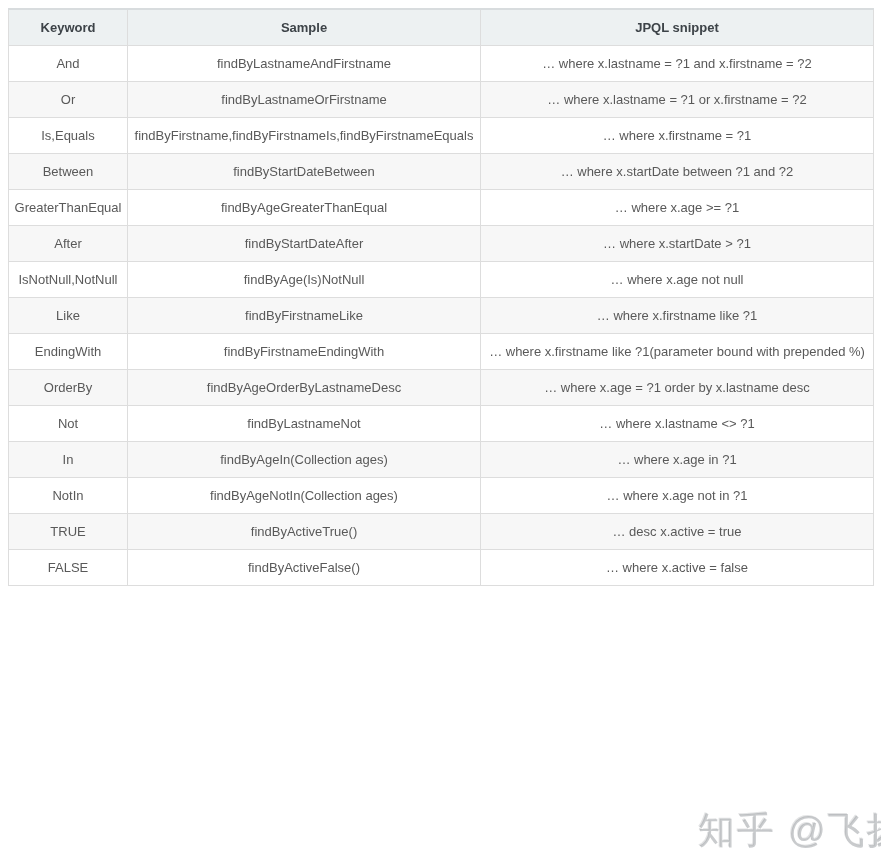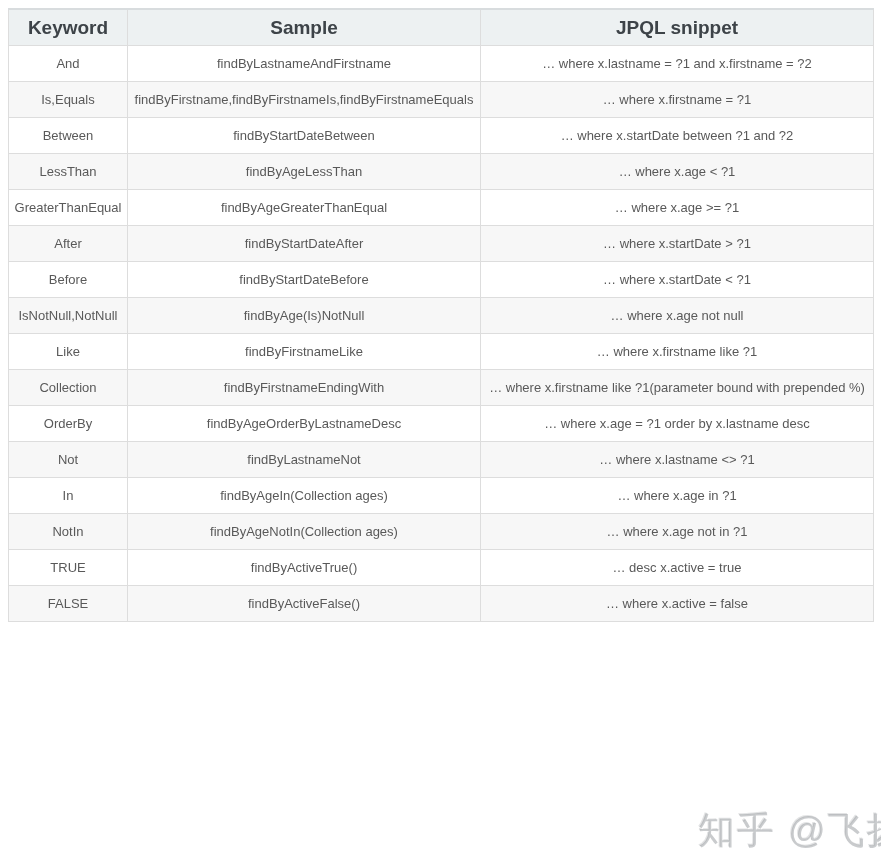--- a/index.html
+++ b/index.html
@@ -31,21 +31,21 @@
     border: 1px solid #dddddd;
     text-align: center;
     vertical-align: middle;
     overflow: hidden;
     white-space: nowrap;
   }
   table.jpa-table th {
     height: 33px;
     background: #edf1f2;
     color: #3d4348;
-    font-size: 19px;
+    font-size: 13px;
     font-weight: bold;
   }
   table.jpa-table td {
     height: 33px;
     color: #595959;
     font-size: 13px;
     background: #ffffff;
   }
   table.jpa-table tbody tr:nth-child(even) td {
     background: #f7f7f7;
@@ -79,61 +79,56 @@
         <th>JPQL snippet</th>
       </tr>
     </thead>
     <tbody>
         <tr>
     <td>And</td>
     <td>findByLastnameAndFirstname</td>
     <td>… where x.lastname = ?1 and x.firstname = ?2</td>
   </tr>
         <tr>
+    <td>Or</td>
+    <td>findByLastnameOrFirstname</td>
+    <td>… where x.lastname = ?1 or x.firstname = ?2</td>
+  </tr>
+        <tr>
     <td>Is,Equals</td>
     <td>findByFirstname,findByFirstnameIs,findByFirstnameEquals</td>
     <td>… where x.firstname = ?1</td>
   </tr>
         <tr>
     <td>Between</td>
     <td>findByStartDateBetween</td>
     <td>… where x.startDate between ?1 and ?2</td>
-  </tr>
-        <tr>
-    <td>LessThan</td>
-    <td>findByAgeLessThan</td>
-    <td>… where x.age &lt; ?1</td>
   </tr>
         <tr>
     <td>GreaterThanEqual</td>
     <td>findByAgeGreaterThanEqual</td>
     <td>… where x.age &gt;= ?1</td>
   </tr>
         <tr>
     <td>After</td>
     <td>findByStartDateAfter</td>
     <td>… where x.startDate &gt; ?1</td>
   </tr>
         <tr>
-    <td>Before</td>
-    <td>findByStartDateBefore</td>
-    <td>… where x.startDate &lt; ?1</td>
-  </tr>
-        <tr>
     <td>IsNotNull,NotNull</td>
     <td>findByAge(Is)NotNull</td>
     <td>… where x.age not null</td>
   </tr>
         <tr>
     <td>Like</td>
     <td>findByFirstnameLike</td>
     <td>… where x.firstname like ?1</td>
   </tr>
         <tr>
-    <td>Collection</td>
+    <td>EndingWith</td>
     <td>findByFirstnameEndingWith</td>
     <td>… where x.firstname like ?1(parameter bound with prepended %)</td>
   </tr>
         <tr>
     <td>OrderBy</td>
     <td>findByAgeOrderByLastnameDesc</td>
     <td>… where x.age = ?1 order by x.lastname desc</td>
   </tr>
         <tr>
     <td>Not</td>

